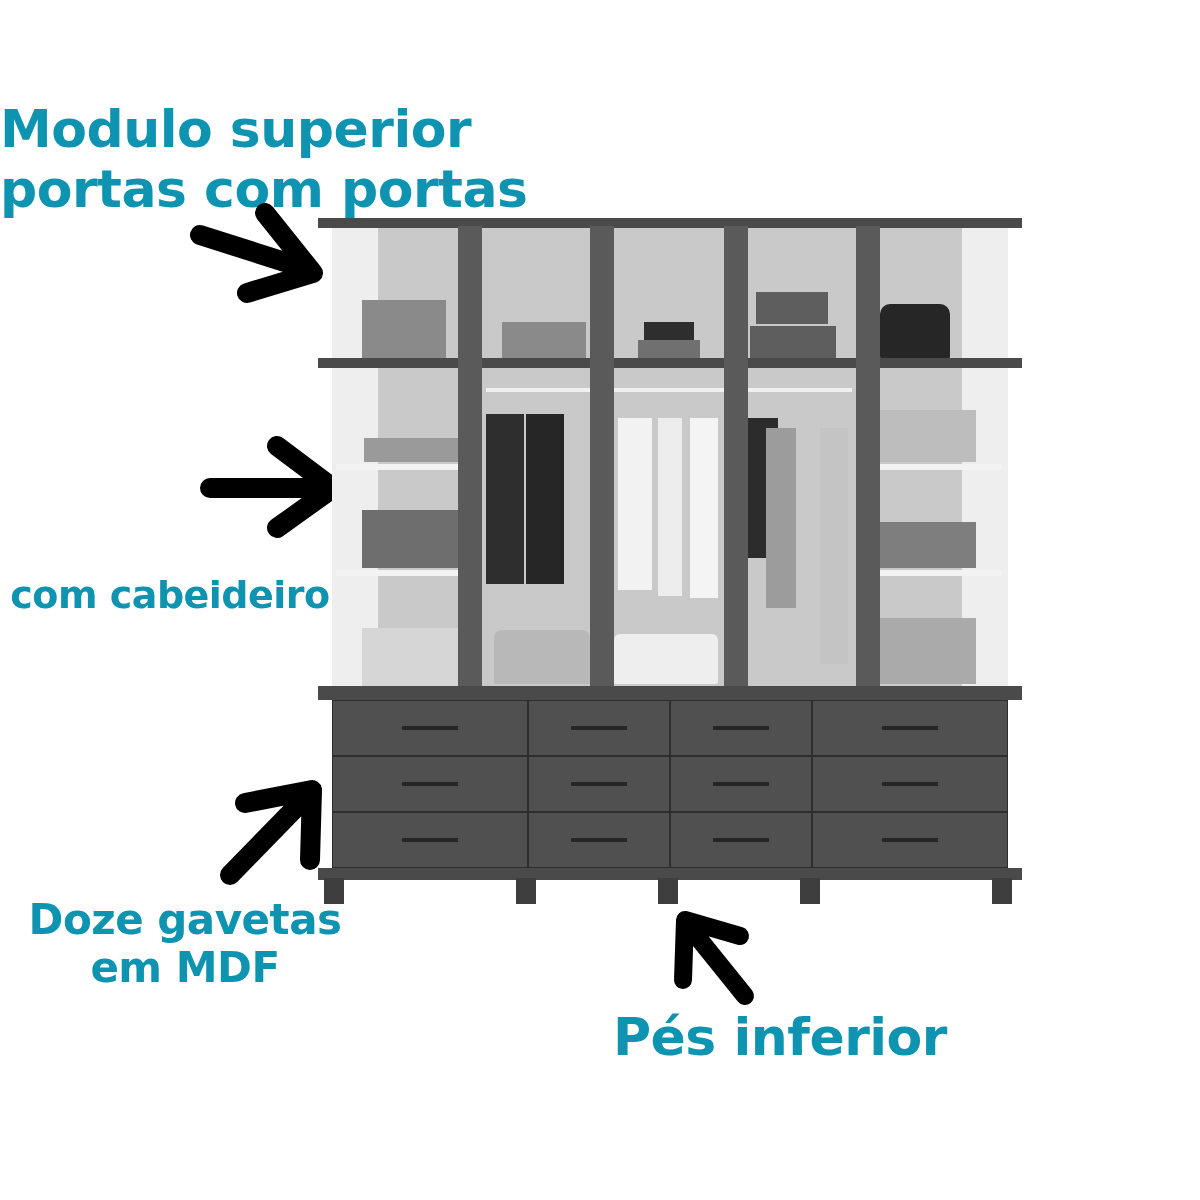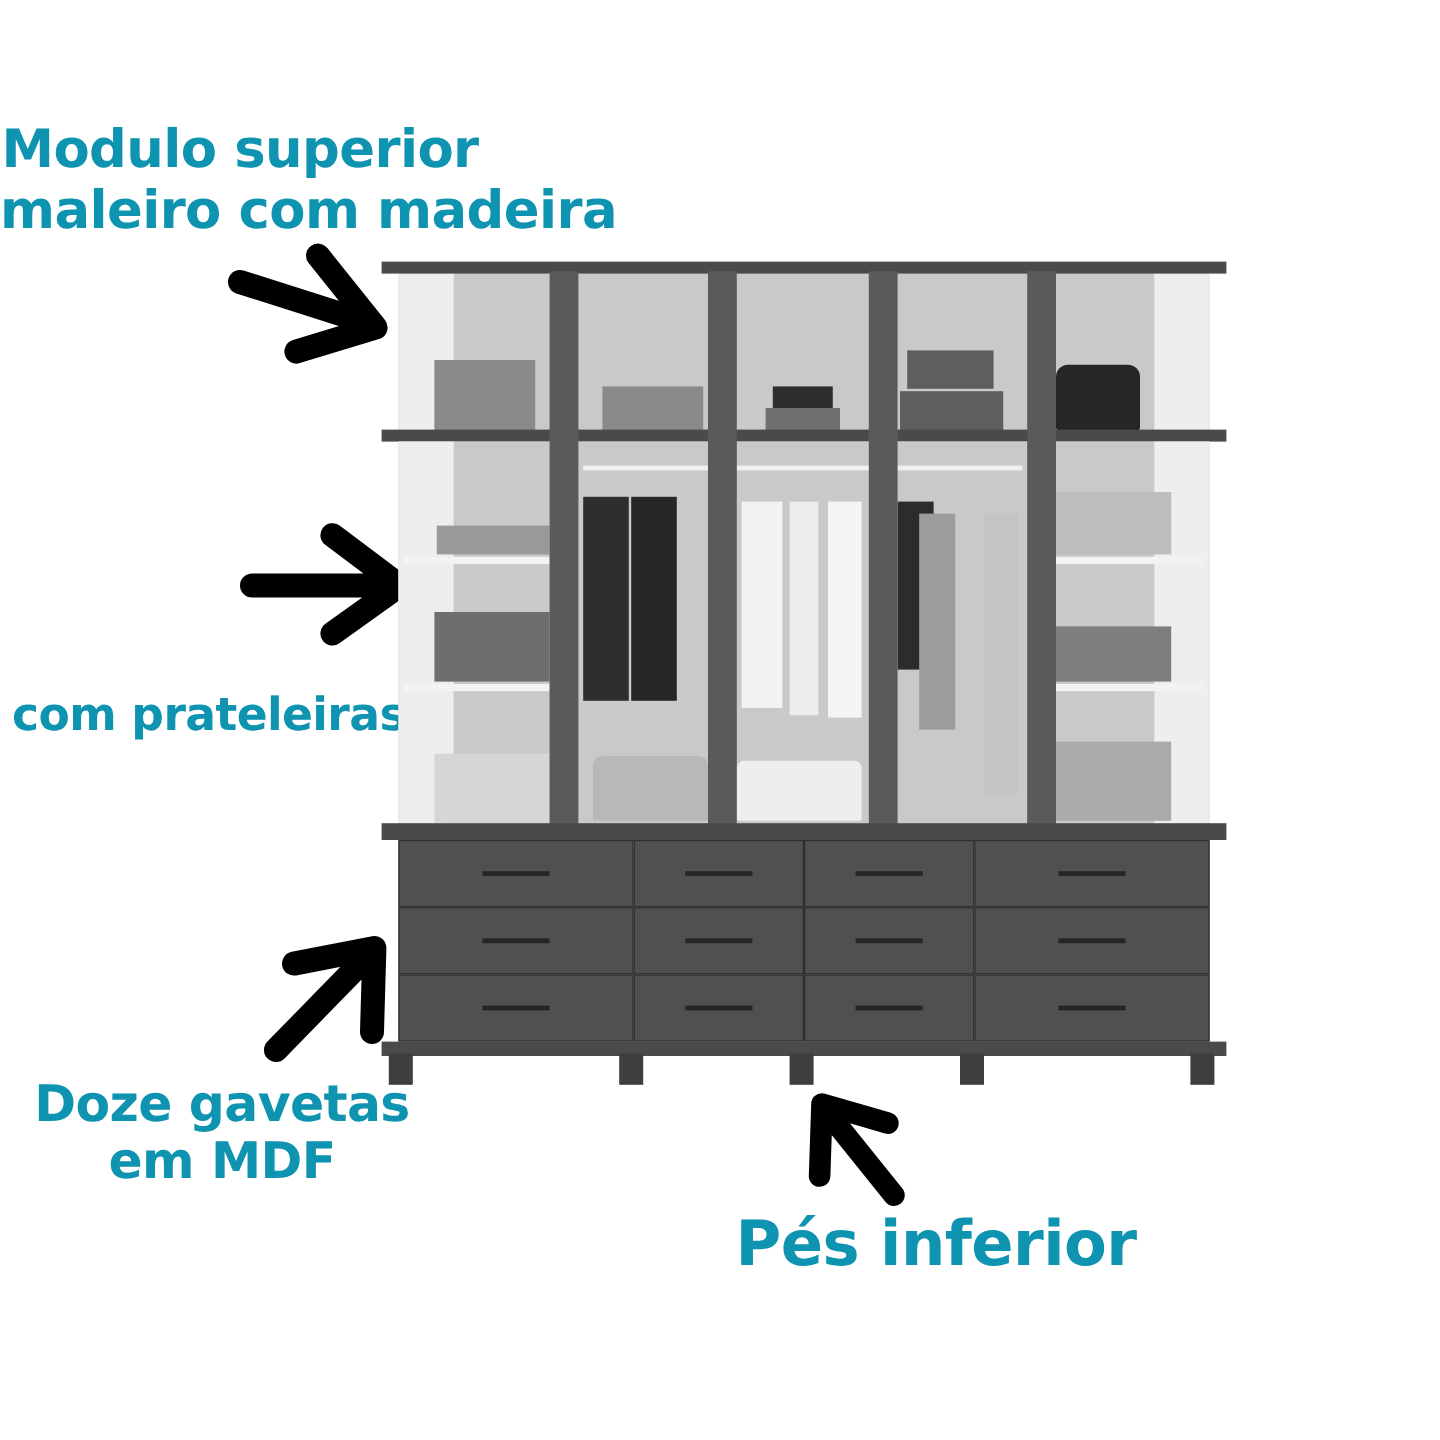--- a/index.html
+++ b/index.html
@@ -17,27 +17,27 @@
   .drawer { position:absolute; background:#505050; border:1px solid #2e2e2e; box-sizing:border-box; }
   .handle { position:absolute; height:4px; width:56px; background:#262626; left:50%; top:46%; margin-left:-28px; }
   .base { position:absolute; left:0; width:704px; height:12px; background:#4a4a4a; }
   .leg { position:absolute; width:20px; height:26px; background:#3e3e3e; }
   .rod { position:absolute; height:4px; background:#f0f0f0; }
   .item { position:absolute; }
 </style>
 </head>
 <body>
 
-<div class="label" style="left:0px; top:100px; width:400px; font-size:44px;">
+<div class="label" style="left:0px; top:100px; width:400px; font-size:52px;">
   <div>Modulo superior</div>
-  <div>maleiro com madeira</div>
+  <div>portas com portas</div>
 </div>
 
 <div class="label" style="left:10px; top:574px; width:320px; font-size:38px;">
-  <div>com prateleiras</div>
+  <div>com cabeideiro</div>
 </div>
 
 <div class="label" style="left:0px; top:896px; width:370px; font-size:42px;">
   <div>Doze gavetas</div>
   <div>em MDF</div>
 </div>
 
 <div class="label" style="left:610px; top:1008px; width:340px; font-size:52px;">
   <div>Pés inferior</div>
 </div>

